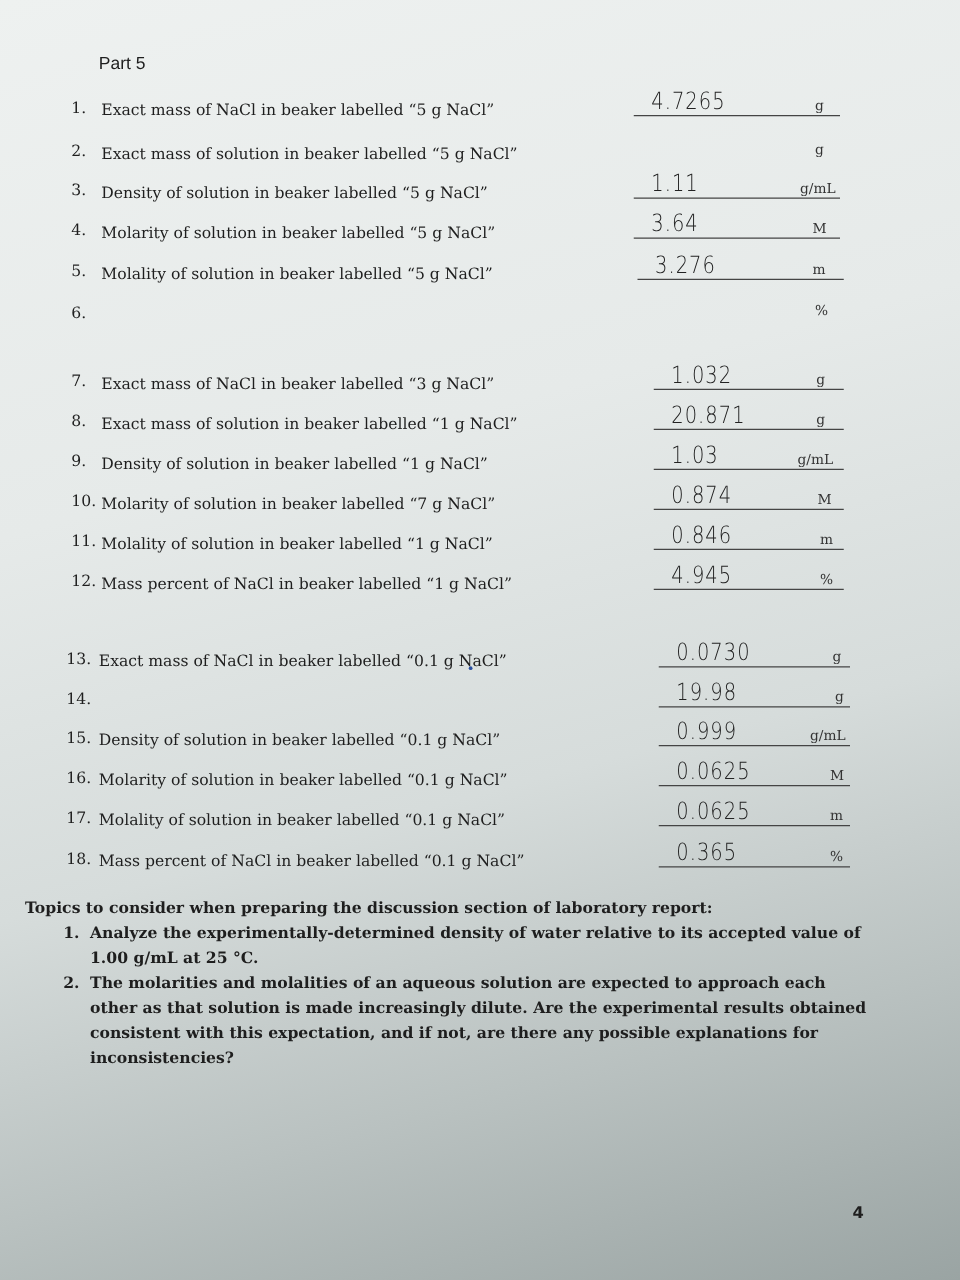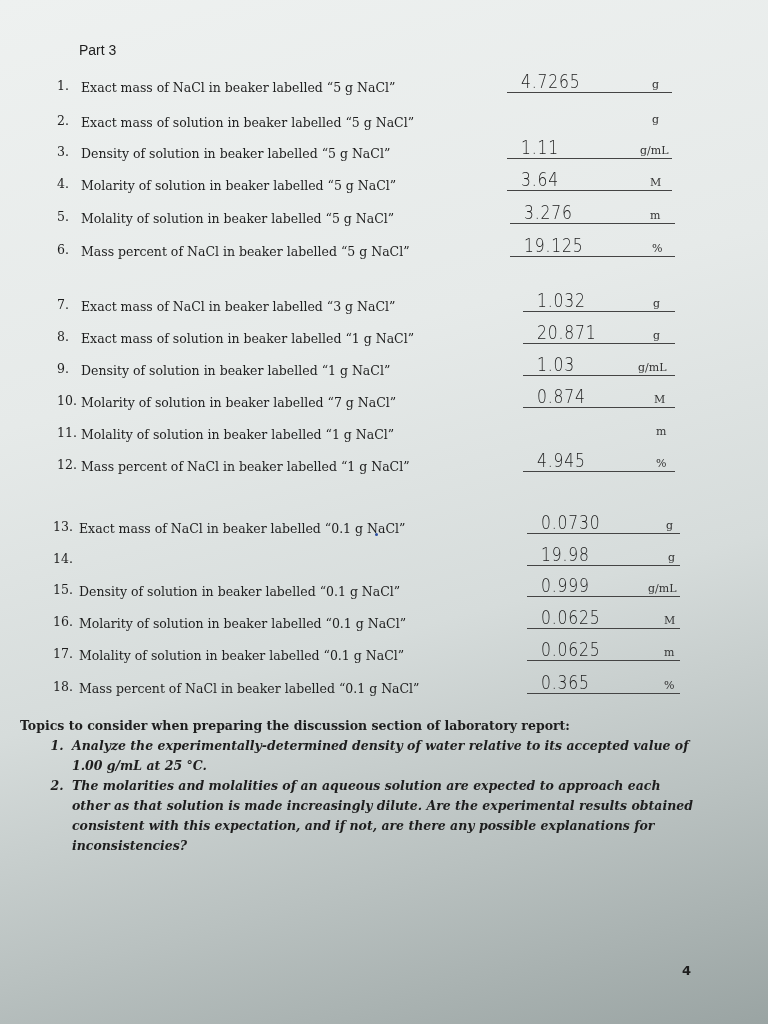--- a/index.html
+++ b/index.html
@@ -18,28 +18,28 @@
   }
   .hand {
     position: absolute; font-family: "DejaVu Sans", sans-serif; font-weight: 300;
     font-size: 19px; letter-spacing: 1px; color: #222; transform: scaleX(0.82); transform-origin: left bottom;
     bottom: 0;
   }
   .unit { position: absolute; font-size: 11px; color: #333; font-family: "DejaVu Serif", serif; }
   .topics { position: absolute; left: 20px; top: 716px; width: 680px; font-family: "DejaVu Serif", serif; font-weight: bold; font-size: 12.5px; line-height: 20px; }
   .topics .head { margin-left: 0; }
   .topics ol { margin: 0; padding-left: 48px; }
-  .topics li { padding-left: 4px; font-style: italic; }
+  .topics li { padding-left: 4px; }
   .page-num { position: absolute; left: 682px; top: 963px; font-size: 13px; font-family: "DejaVu Sans", sans-serif; font-weight: bold; }
   .blue-dot { position: absolute; left: 375px; top: 533px; width: 3px; height: 3px; border-radius: 50%; background: #2a4fa0; }
 </style>
 </head>
 <body>
 
-<div class="part-title">Part 3</div>
+<div class="part-title">Part 5</div>
 
 <div id="rows">
 
 <div class="row" style="top: 78px;">
       <span class="qnum" style="left: 57px; top: 0px;">1.</span>
       <span class="qtext" style="left: 81px; top: 2px;">Exact mass of NaCl in beaker labelled “5 g NaCl”</span>
       <div class="answer" style="left: 507px; width: 165px; top: -10px;">
         <span class="hand" style="left: 14px;">4.7265</span>
       </div>
       <span class="unit" style="left: 652px; top: 0px;">g</span>
@@ -68,24 +68,20 @@
     <div class="row" style="top: 209px;">
       <span class="qnum" style="left: 57px; top: 0px;">5.</span>
       <span class="qtext" style="left: 81px; top: 2px;">Molality of solution in beaker labelled “5 g NaCl”</span>
       <div class="answer" style="left: 510px; width: 165px; top: -10px;">
         <span class="hand" style="left: 14px;">3.276</span>
       </div>
       <span class="unit" style="left: 650px; top: 0px;">m</span>
     </div>
     <div class="row" style="top: 242px;">
       <span class="qnum" style="left: 57px; top: 0px;">6.</span>
-      <span class="qtext" style="left: 81px; top: 2px;">Mass percent of NaCl in beaker labelled “5 g NaCl”</span>
-      <div class="answer" style="left: 510px; width: 165px; top: -10px;">
-        <span class="hand" style="left: 14px;">19.125</span>
-      </div>
       <span class="unit" style="left: 652px; top: 0px;">%</span>
     </div>
     <div class="row" style="top: 297px;">
       <span class="qnum" style="left: 57px; top: 0px;">7.</span>
       <span class="qtext" style="left: 81px; top: 2px;">Exact mass of NaCl in beaker labelled “3 g NaCl”</span>
       <div class="answer" style="left: 523px; width: 152px; top: -10px; text-align: right;">
         <span class="hand" style="left: 14px;">1.032</span>
       </div>
       <span class="unit" style="left: 653px; top: 0px;">g</span>
     </div>
@@ -109,20 +105,23 @@
       <span class="qnum" style="left: 57px; top: 0px;">10.</span>
       <span class="qtext" style="left: 81px; top: 2px;">Molarity of solution in beaker labelled “7 g NaCl”</span>
       <div class="answer" style="left: 523px; width: 152px; top: -10px;">
         <span class="hand" style="left: 14px;">0.874</span>
       </div>
       <span class="unit" style="left: 654px; top: 0px;">M</span>
     </div>
     <div class="row" style="top: 425px;">
       <span class="qnum" style="left: 57px; top: 0px;">11.</span>
       <span class="qtext" style="left: 81px; top: 2px;">Molality of solution in beaker labelled “1 g NaCl”</span>
+      <div class="answer" style="left: 523px; width: 152px; top: -10px;">
+        <span class="hand" style="left: 14px;">0.846</span>
+      </div>
       <span class="unit" style="left: 656px; top: 0px;">m</span>
     </div>
     <div class="row" style="top: 457px;">
       <span class="qnum" style="left: 57px; top: 0px;">12.</span>
       <span class="qtext" style="left: 81px; top: 2px;">Mass percent of NaCl in beaker labelled “1 g NaCl”</span>
       <div class="answer" style="left: 523px; width: 152px; top: -10px;">
         <span class="hand" style="left: 14px;">4.945</span>
       </div>
       <span class="unit" style="left: 656px; top: 0px;">%</span>
     </div>

